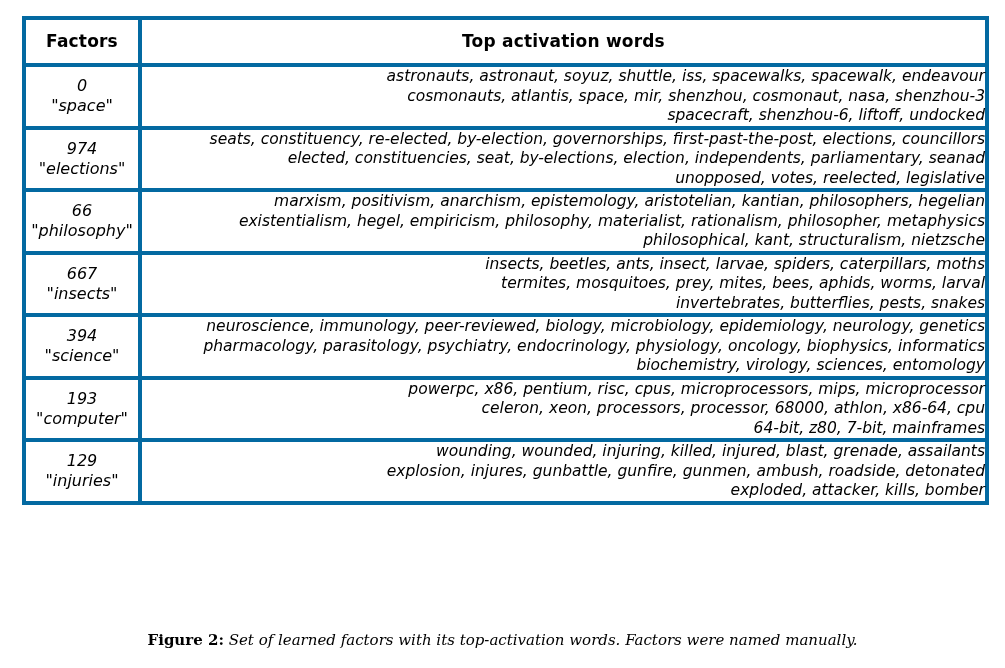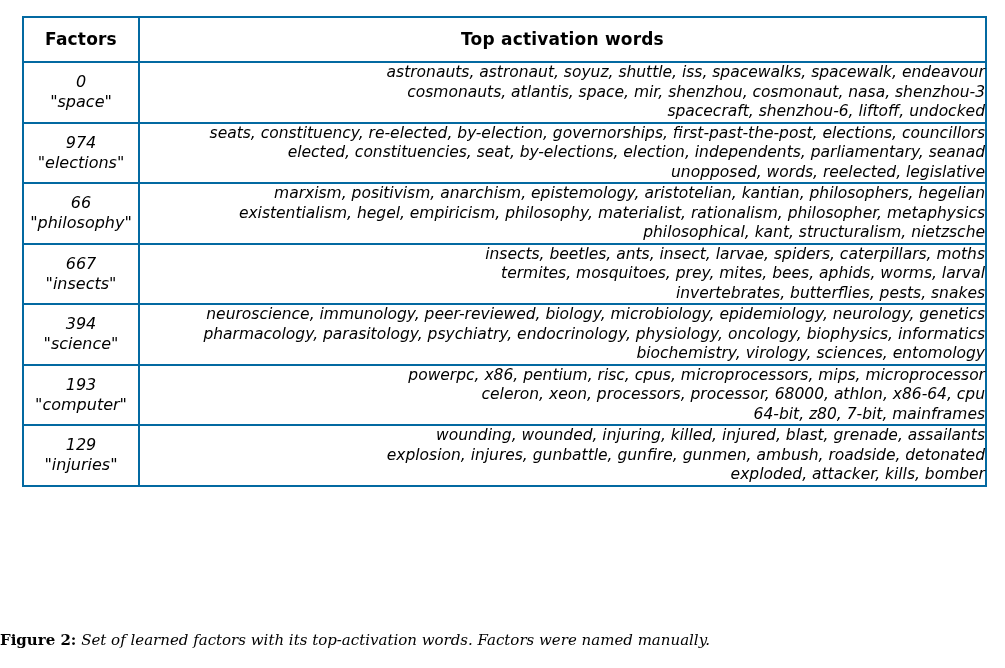--- a/index.html
+++ b/index.html
@@ -30,21 +30,21 @@
     border-collapse: collapse;
     width: 963px;
     table-layout: fixed;
     border: 1px solid #4d4d4d;
   }
   table.factors-table col.col-factor { width: 116px; }
   table.factors-table col.col-words  { width: 847px; }
 
   table.factors-table th,
   table.factors-table td {
-    border: 2px solid #0369a1;
+    border: 4px solid #0369a1;
     padding: 0;
     vertical-align: middle;
   }
   table.factors-table thead th {
     border-bottom: 1px solid #4d4d4d;
   }
 
   .th-inner {
     font-weight: bold;
     font-style: normal;
@@ -82,21 +82,21 @@
     font-size: 15.5px;
     line-height: 19.5px;
     white-space: nowrap;
   }
 
   .caption {
     position: absolute;
     left: 0;
     top: 630px;
     width: 1005px;
-    text-align: left;
+    text-align: center;
     font-family: "DejaVu Serif", serif;
     font-size: 15px;
     line-height: 20px;
   }
   .caption-label {
     font-weight: bold;
     font-style: normal;
   }
   .caption-text {
     font-style: italic;
@@ -136,21 +136,21 @@
             </td>
           </tr>
           <tr>
             <td class="factor-cell">
               <span class="factor-id">974</span>
               <span class="factor-name">"elections"</span>
             </td>
             <td class="words-cell">
               <div class="words-line">seats, constituency, re-elected, by-election, governorships, first-past-the-post, elections, councillors</div>
               <div class="words-line">elected, constituencies, seat, by-elections, election, independents, parliamentary, seanad</div>
-              <div class="words-line">unopposed, words, reelected, legislative</div>
+              <div class="words-line">unopposed, votes, reelected, legislative</div>
             </td>
           </tr>
           <tr>
             <td class="factor-cell">
               <span class="factor-id">66</span>
               <span class="factor-name">"philosophy"</span>
             </td>
             <td class="words-cell">
               <div class="words-line">marxism, positivism, anarchism, epistemology, aristotelian, kantian, philosophers, hegelian</div>
               <div class="words-line">existentialism, hegel, empiricism, philosophy, materialist, rationalism, philosopher, metaphysics</div>

